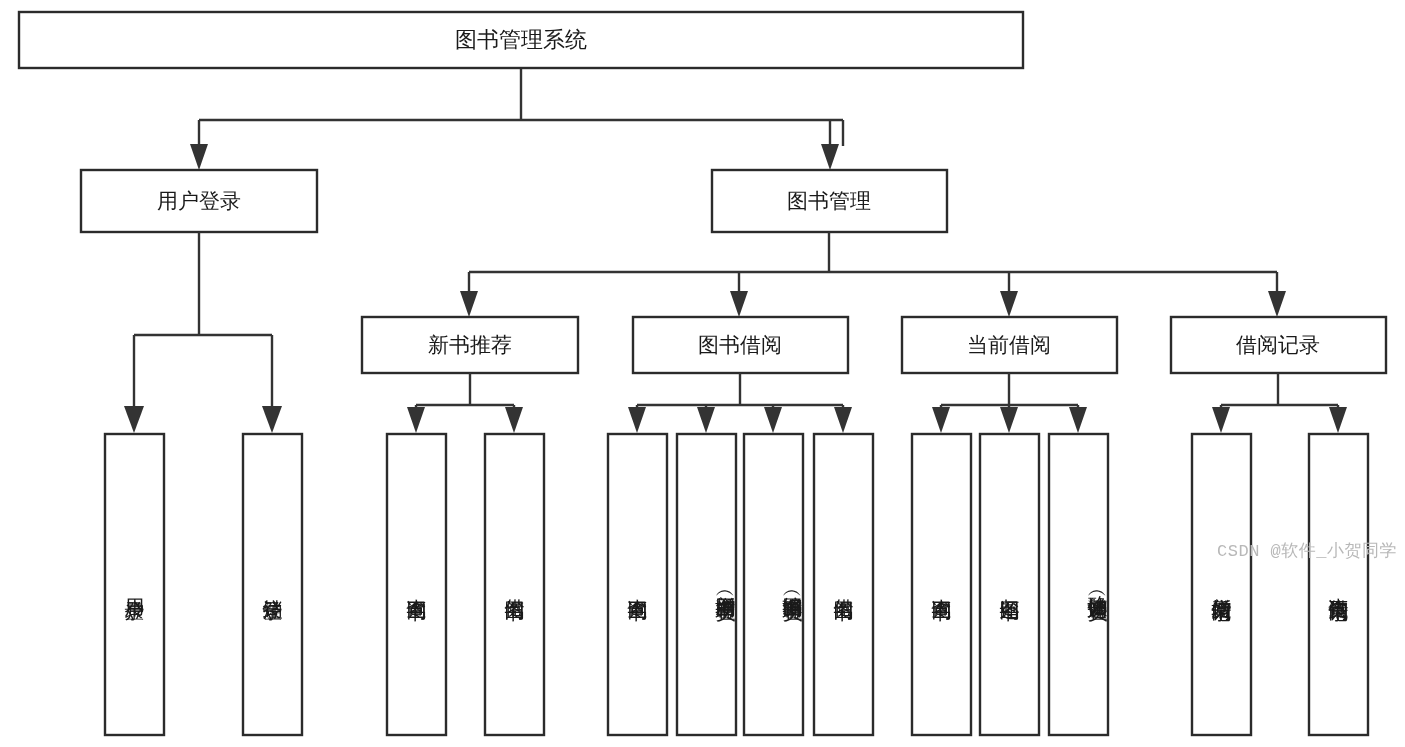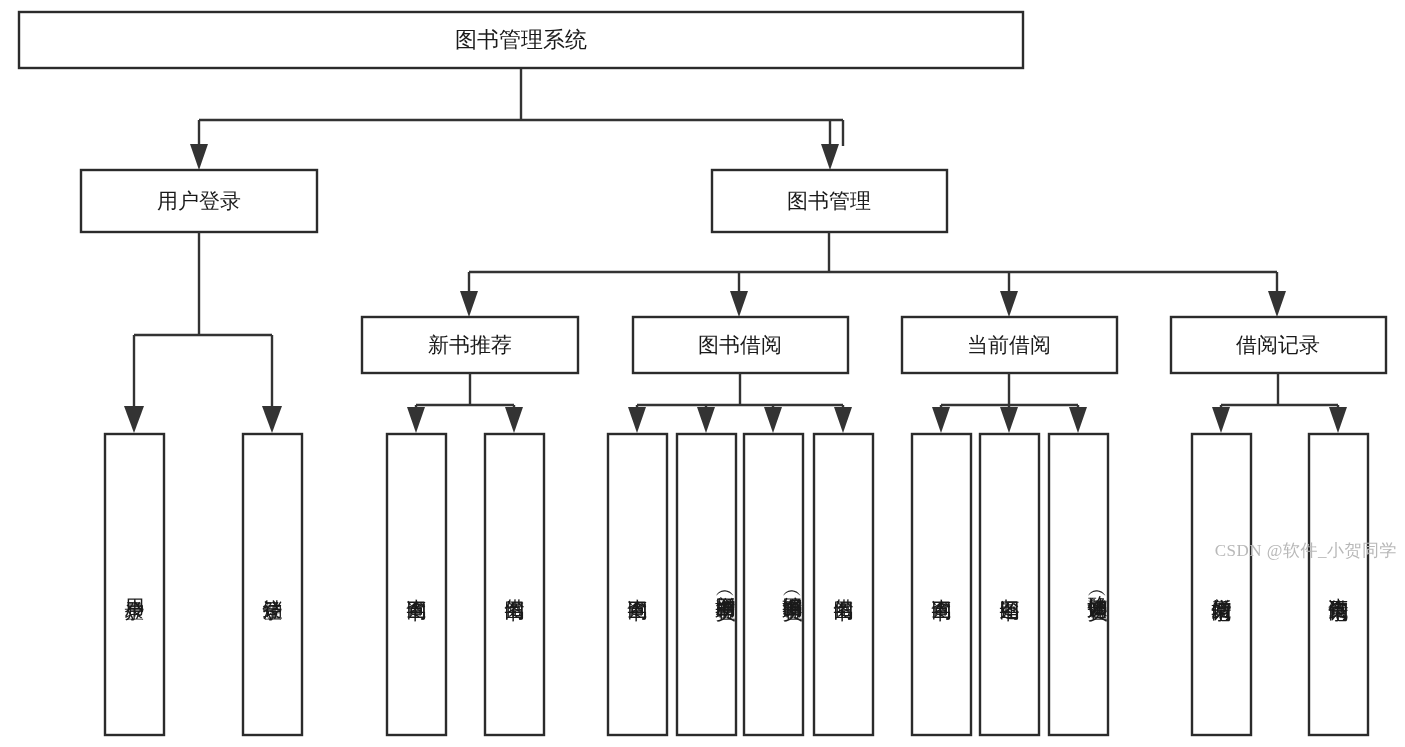--- a/index.html
+++ b/index.html
@@ -67,21 +67,21 @@
     color: #1a1a1a;
     letter-spacing: 1px;
     white-space: nowrap;
     text-align: center;
     pointer-events: none;
   }
   .watermark {
     position: absolute;
     right: 8px;
     bottom: 6px;
-    font-family: Liberation Serif, serif;
+    font-family: Liberation Mono, monospace;
     font-size: 17px;
     color: #b8b8b8;
     letter-spacing: 0.5px;
     white-space: nowrap;
   }
 </style>
 </head>
 <body>
 
 <div id="diagram-root">

